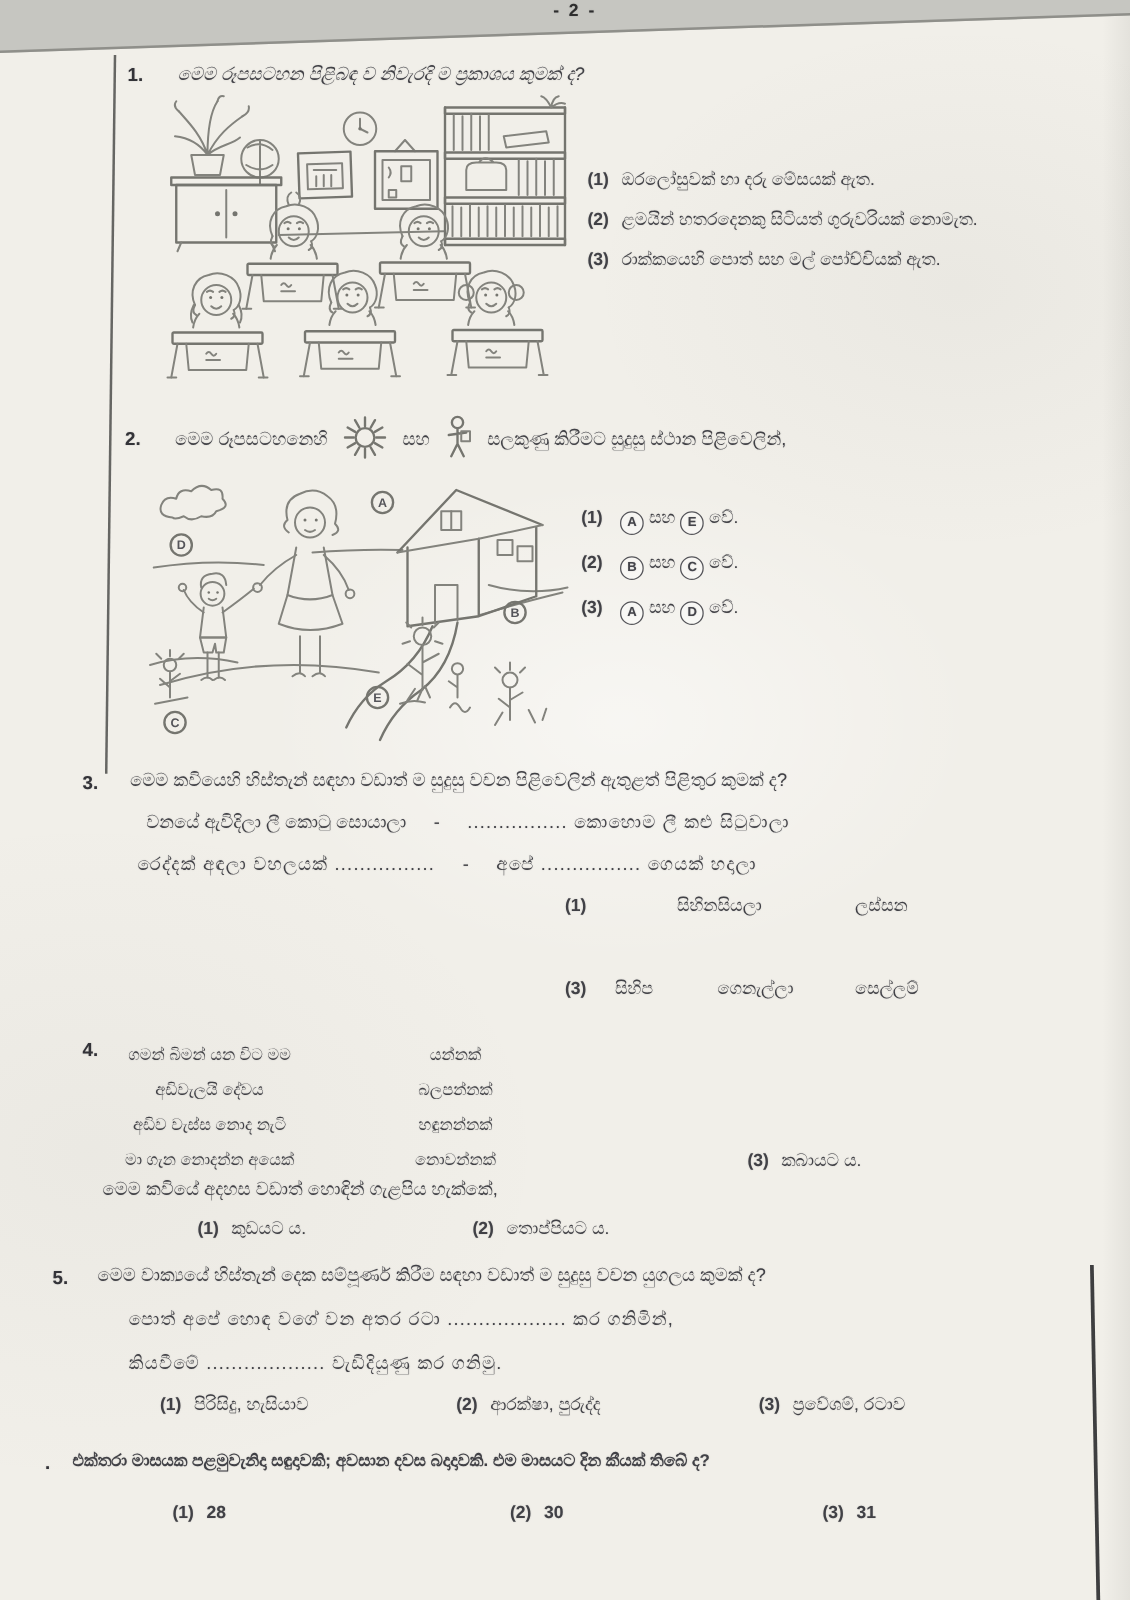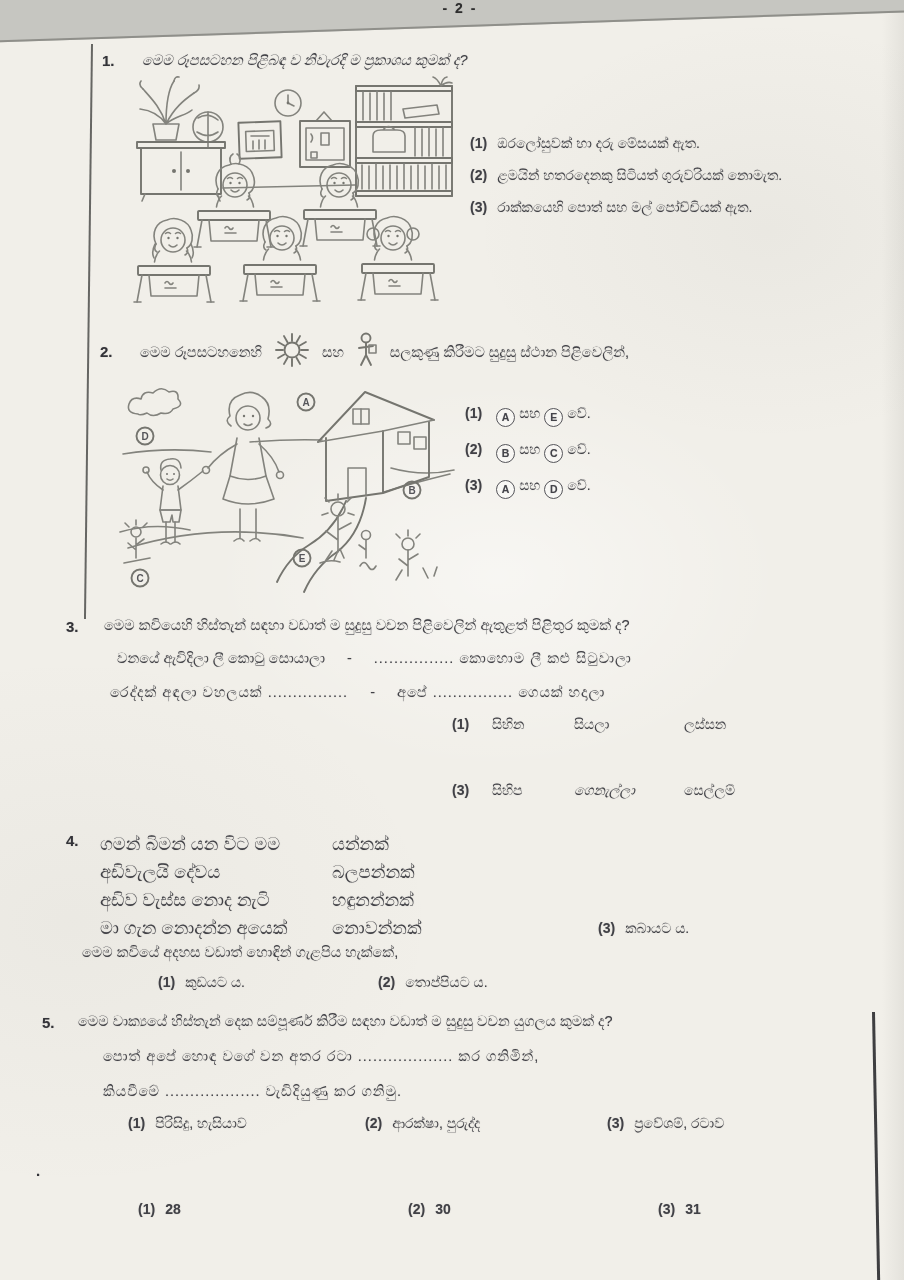--- a/index.html
+++ b/index.html
@@ -40,21 +40,21 @@
   .sketch svg{display:block;}
   .ln{stroke:#83837d;stroke-width:1.6;fill:none;stroke-linecap:round;stroke-linejoin:round;}
   .ln2{stroke:#75756f;stroke-width:1.9;fill:none;stroke-linecap:round;stroke-linejoin:round;}
   .dot{fill:#75756f;stroke:none;}
   .clet{
     display:inline-flex;width:17px;height:17px;border:1.6px solid #55555a;border-radius:50%;
     align-items:center;justify-content:center;font-size:10.5px;font-weight:bold;color:#44444a;
     margin:0 4px;vertical-align:-3px;background:rgba(255,255,255,.4);
   }
   .row{display:flex;align-items:center;}
-  .verse4 div{line-height:28px;font-size:18px;}
+  .verse4 div{line-height:28px;font-size:13px;text-align:center;}
   .blank{letter-spacing:1px;}
   svg text.mlet{font:bold 10px "Liberation Sans","DejaVu Sans",sans-serif;fill:#55555a;text-anchor:middle;}
 </style>
 </head>
 <body>
 
 <div class="page">
 
   <div class="scan-top"></div>
   <div class="pageno t">- 2 -</div>
@@ -282,24 +282,24 @@
     <span>වනයේ ඇවිදිලා ලී කොටු සොයාලා</span>
     <span style="margin:0 18px;">-</span>
     <span class="blank">................ කොහොම ලී කළු සිටුවාලා</span>
   </div>
   <div class="t qtext" style="left:110px;top:684px;">
     <span class="blank">රෙද්දක් අඳලා වහලයක් ................</span>
     <span style="margin:0 18px;">-</span>
     <span class="blank">අපේ ................ ගෙයක් හදාලා</span>
   </div>
   <div class="t opt" style="left:452px;top:716px;">
-    <span class="optnum" style="display:inline-block;width:30px;">(1)</span><span style="display:inline-block;width:82px;">සිහින</span><span style="display:inline-block;width:110px;">සියලා</span><span>ලස්සන</span>
+    <span class="optnum" style="display:inline-block;width:30px;">(1)</span><span style="display:inline-block;width:82px;text-align:right;">සිහින</span><span style="display:inline-block;width:110px;">සියලා</span><span>ලස්සන</span>
   </div>
   <div class="t opt" style="left:452px;top:782px;">
-    <span class="optnum" style="display:inline-block;width:30px;">(3)</span><span style="display:inline-block;width:82px;">සිහිප</span><span style="display:inline-block;width:110px;font-style:italic;">ගෙනැල්ලා</span><span>සෙල්ලම්</span>
+    <span class="optnum" style="display:inline-block;width:30px;">(3)</span><span style="display:inline-block;width:82px;">සිහිප</span><span style="display:inline-block;width:110px;">ගෙනැල්ලා</span><span>සෙල්ලම්</span>
   </div>
 
   <div class="t qnum" style="left:66px;top:832px;">4.</div>
   <div class="t verse4" style="left:100px;top:830px;">
     <div>ගමන් බිමන් යන විට මම</div>
     <div>අඩිවැලයි දේවය</div>
     <div>අඩිව වැස්ස නොද නැටි</div>
     <div>මා ගැන නොදන්න අයෙක්</div>
   </div>
   <div class="t verse4" style="left:332px;top:830px;">
@@ -327,20 +327,21 @@
     <span class="optnum">(1)</span><span>පිරිසිදු, හැසියාව</span>
   </div>
   <div class="t opt" style="left:365px;top:1115px;">
     <span class="optnum">(2)</span><span>ආරක්ෂා, පුරුද්ද</span>
   </div>
   <div class="t opt" style="left:607px;top:1115px;text-align:right;">
     <span class="optnum">(3)</span><span>ප්‍රවේශම්, රටාව</span>
   </div>
 
   <div class="t qnum" style="left:36px;top:1162px;">.</div>
+  <div class="t" style="left:58px;top:1161px;font-size:13.5px;font-weight:600;">එක්තරා මාසයක පළමුවැනිදා සඳුදාවකි; අවසාන දවස බදාදාවකි. එම මාසයට දින කීයක් තිබේ ද?</div>
   <div class="t opt" style="left:138px;top:1201px;font-weight:600;">
     <span class="optnum">(1)</span><span>28</span>
   </div>
   <div class="t opt" style="left:408px;top:1201px;font-weight:600;">
     <span class="optnum">(2)</span><span>30</span>
   </div>
   <div class="t opt" style="left:658px;top:1201px;font-weight:600;">
     <span class="optnum">(3)</span><span>31</span>
   </div>
 

